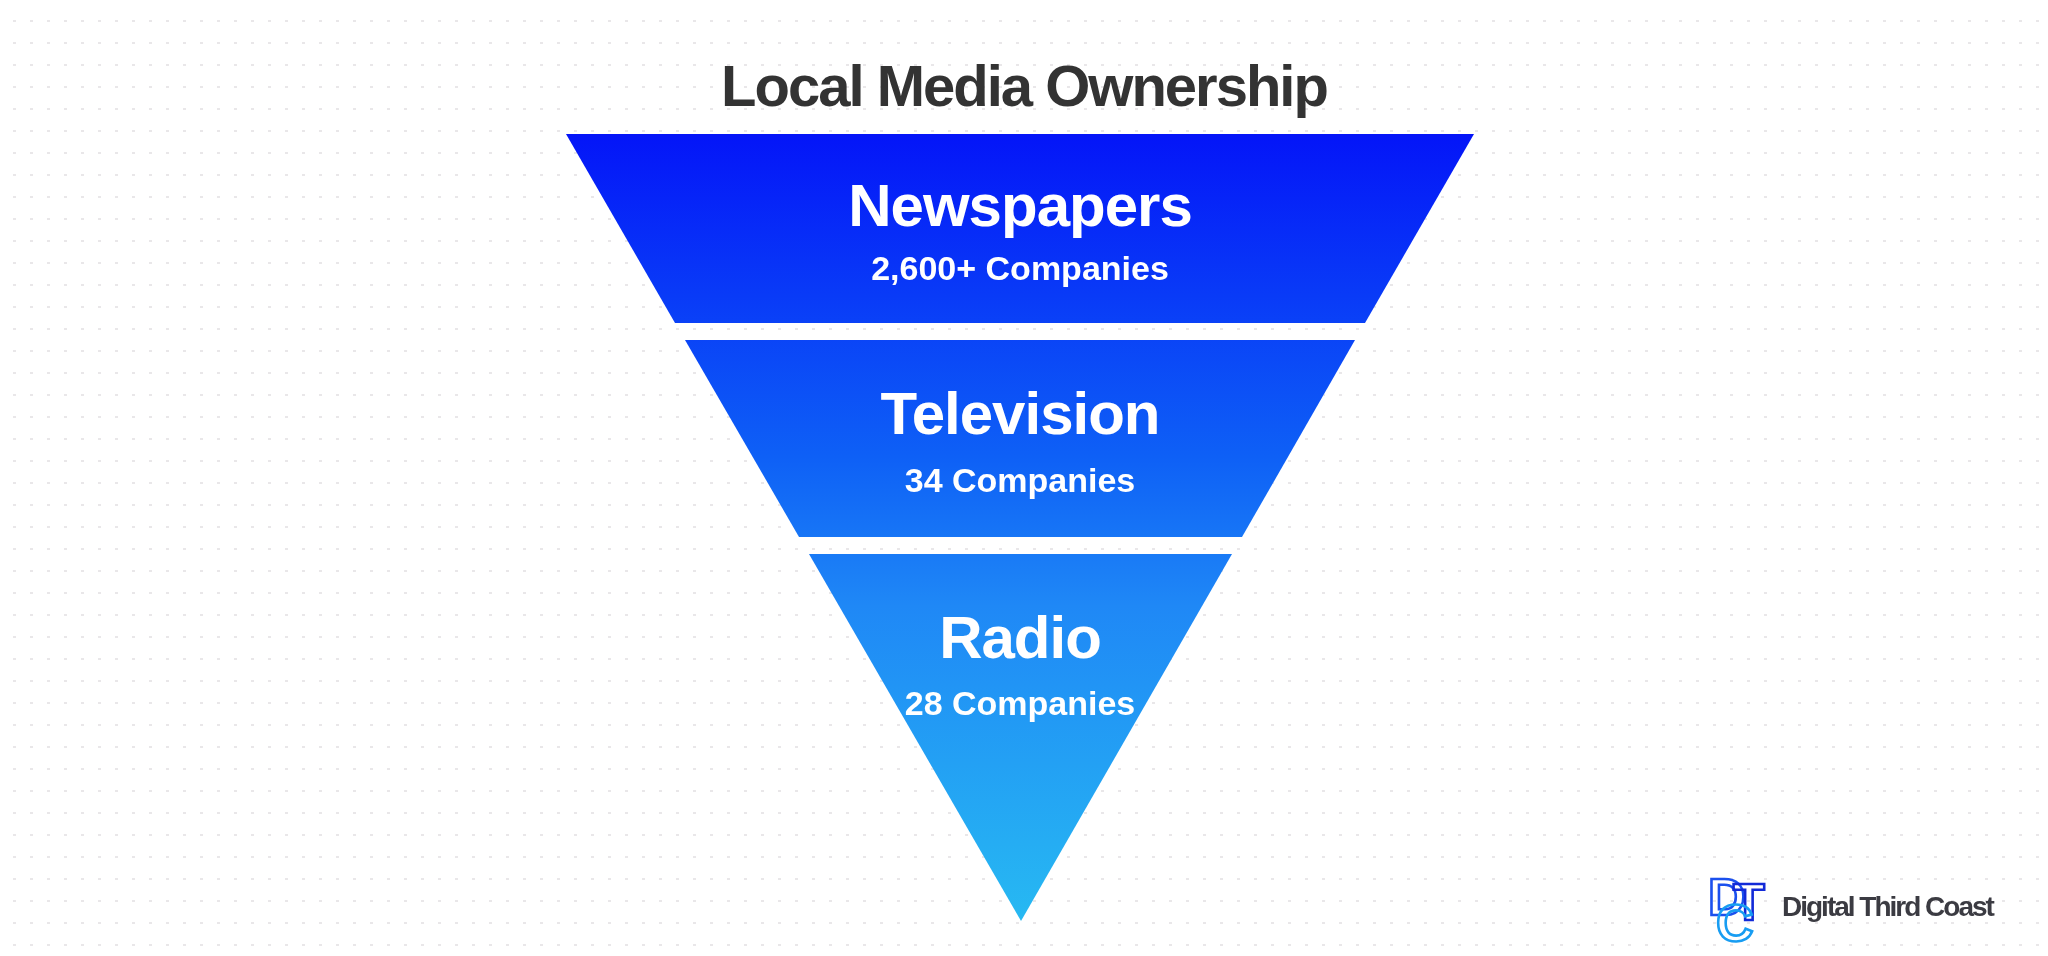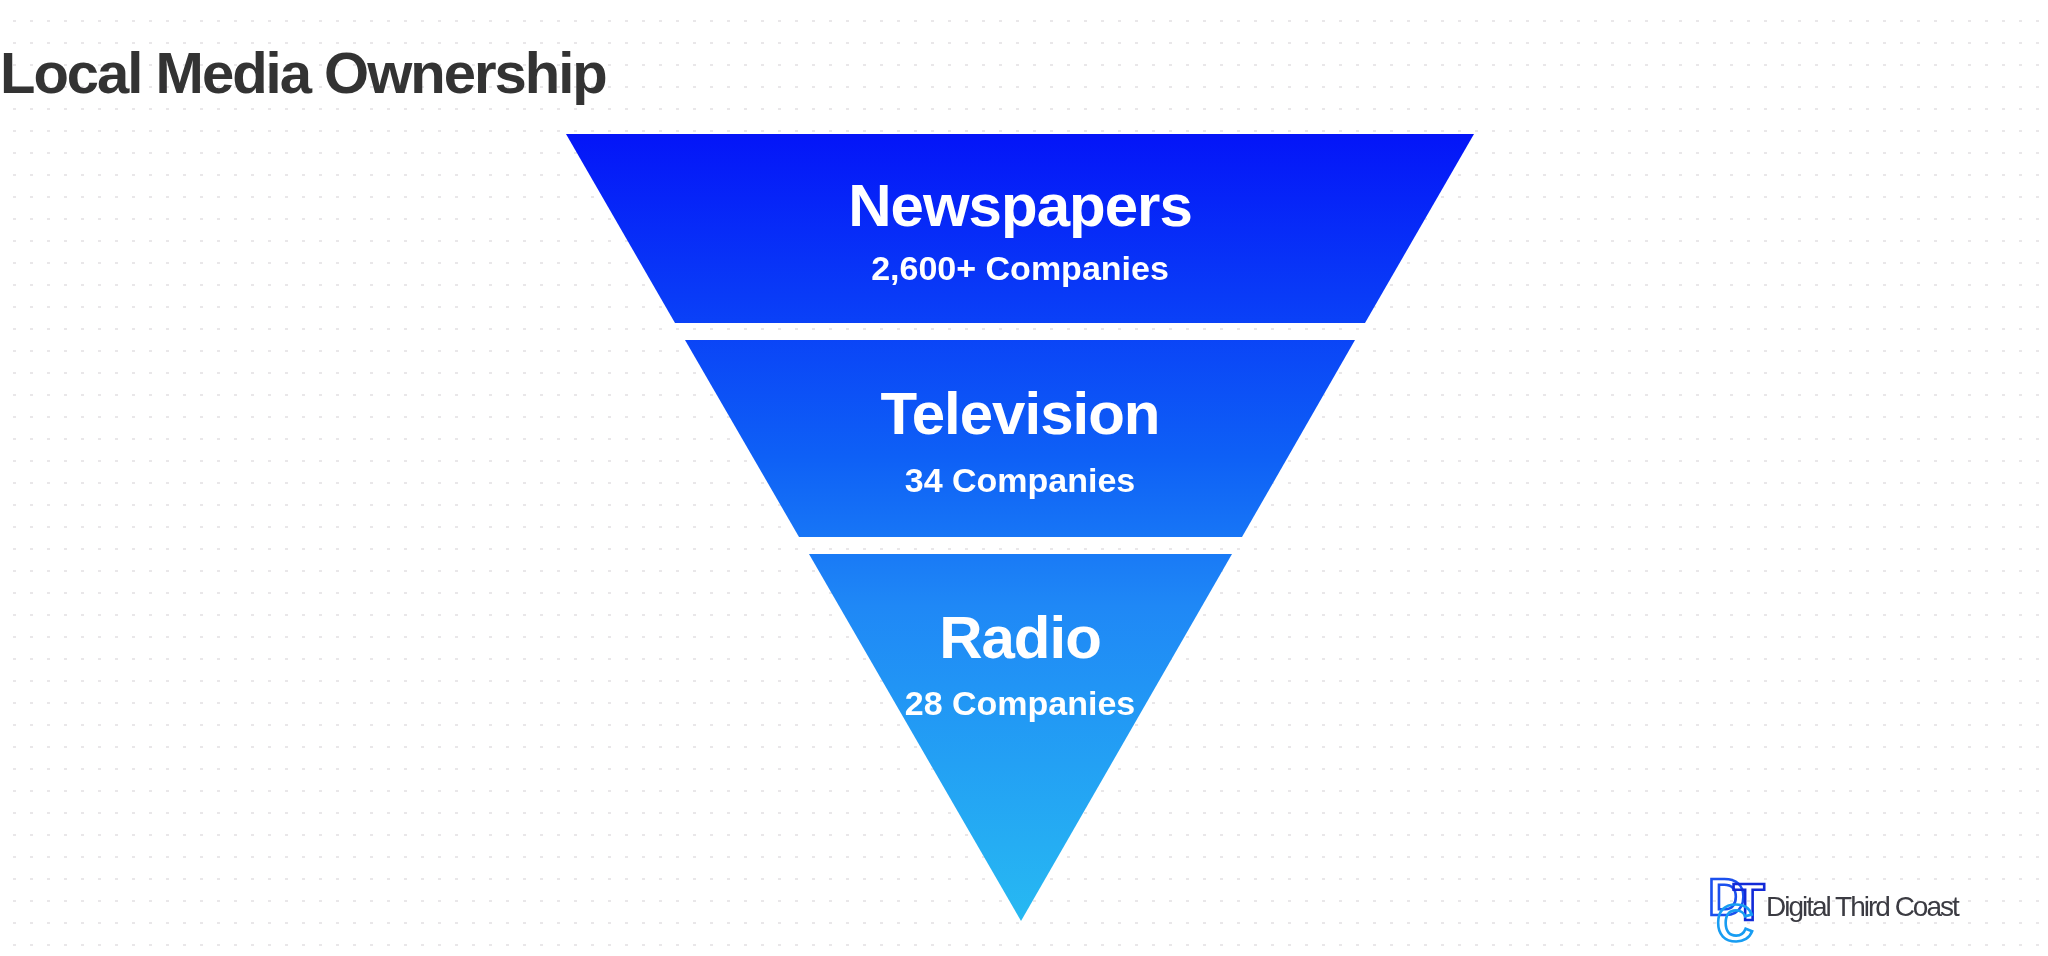--- a/index.html
+++ b/index.html
@@ -10,21 +10,22 @@
     overflow: hidden;
     font-family: "Liberation Sans", "DejaVu Sans", sans-serif;
   }
   .bg-dots {
     position: absolute; inset: 0;
     background-image: radial-gradient(circle, #e9e7e9 1.2px, transparent 1.4px);
     background-size: 17px 22px;
     background-position: 6px 10px;
   }
   .page-title {
-    position: absolute; top: 39px; left: 0; width: 100%;
+    position: absolute; top: 52px; left: 0; width: 100%;
+    text-align: center;
     font-size: 58px; font-weight: bold;
     letter-spacing: -2px;
     color: #333333;
   }
   .funnel-svg { position: absolute; left: 0; top: 0; }
   .funnel-svg text { text-anchor: middle; }
   .seg-label {
     fill: #ffffff; font-size: 60px; font-weight: bold; letter-spacing: -1px;
     font-family: "Liberation Sans", "DejaVu Sans", sans-serif;
   }
@@ -37,21 +38,22 @@
     width: 336px; height: 82px;
     display: flex; align-items: center;
   }
   .mono-letter {
     fill: none; stroke-width: 2.6px;
     font-size: 52px; font-weight: bold;
     font-family: "Liberation Sans", "DejaVu Sans", sans-serif;
     text-anchor: start;
   }
   .logo-word {
-    font-size: 28px; font-weight: normal;
+    margin-left: 16px;
+    font-size: 28px; font-weight: bold;
     letter-spacing: -2px;
     color: #3b3b42;
     white-space: nowrap;
   }
 </style>
 </head>
 <body>
 
 <div class="bg-dots"></div>
 

